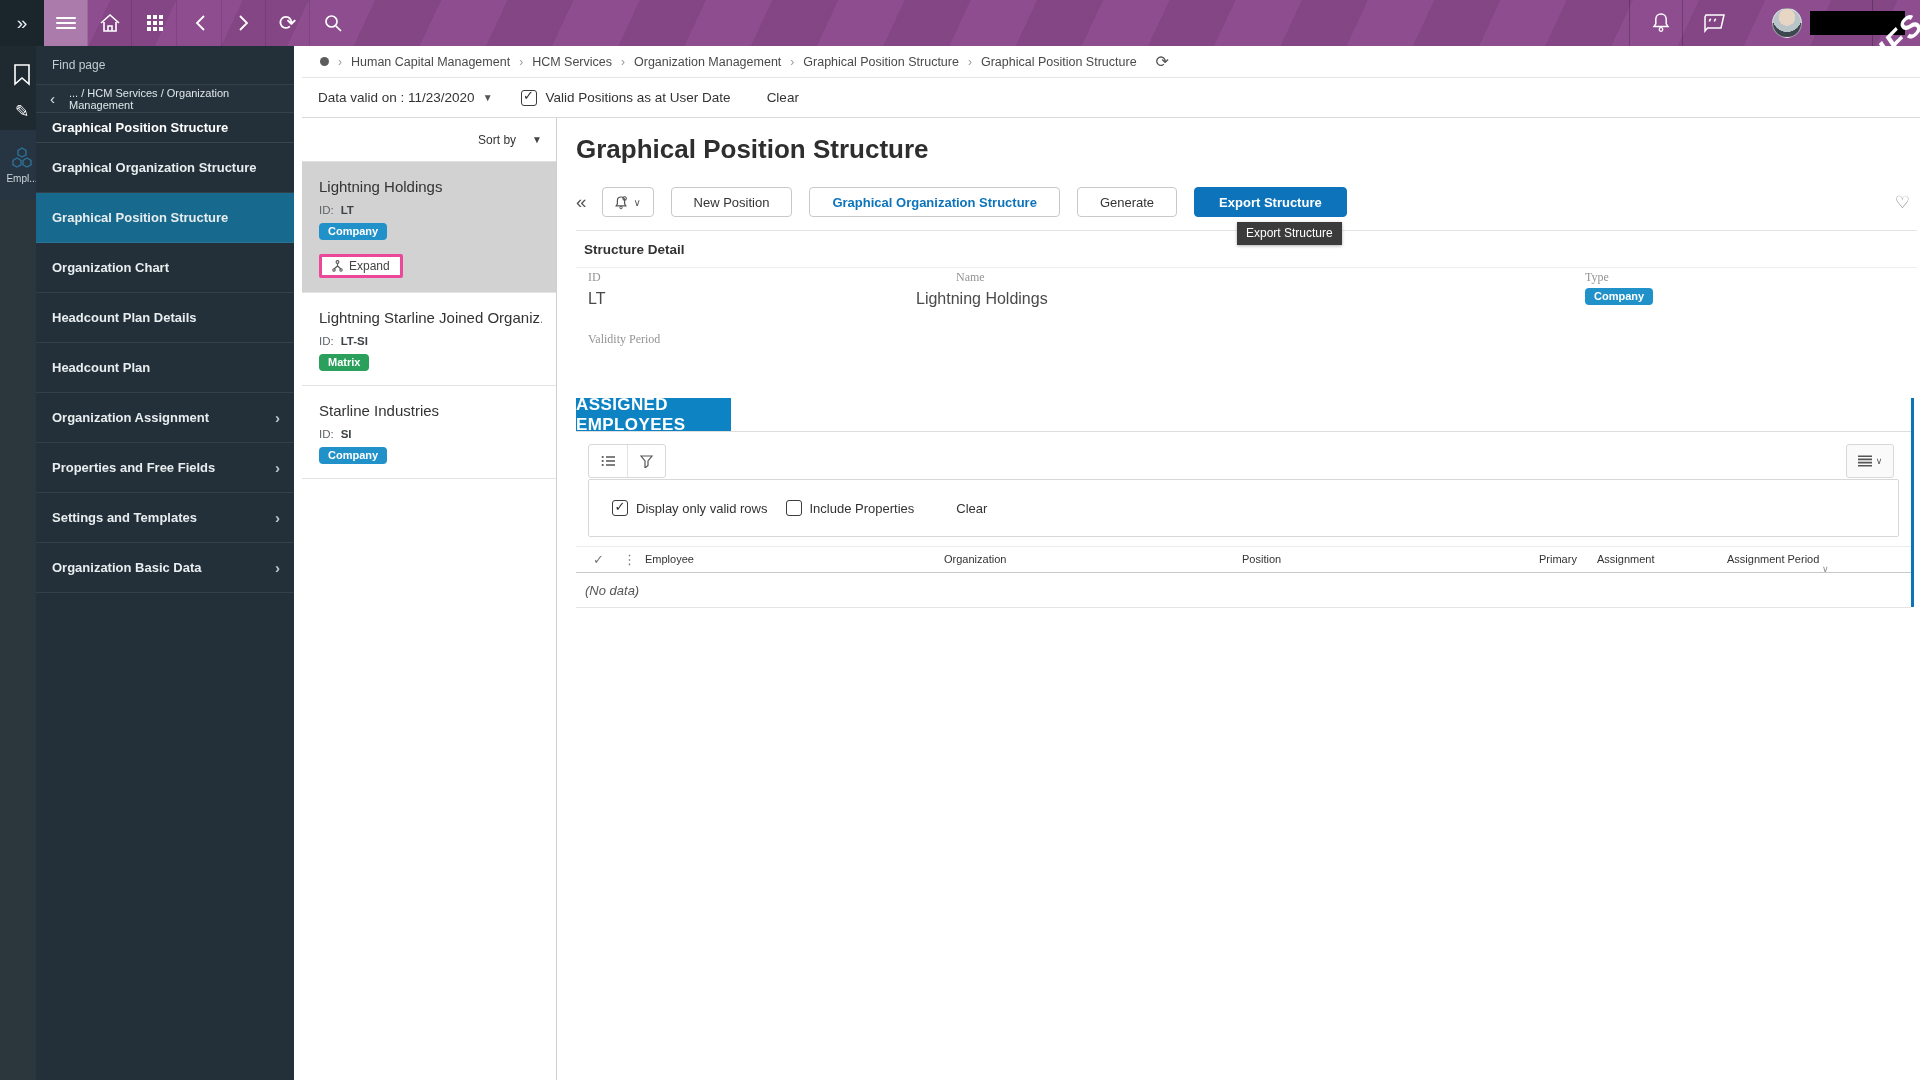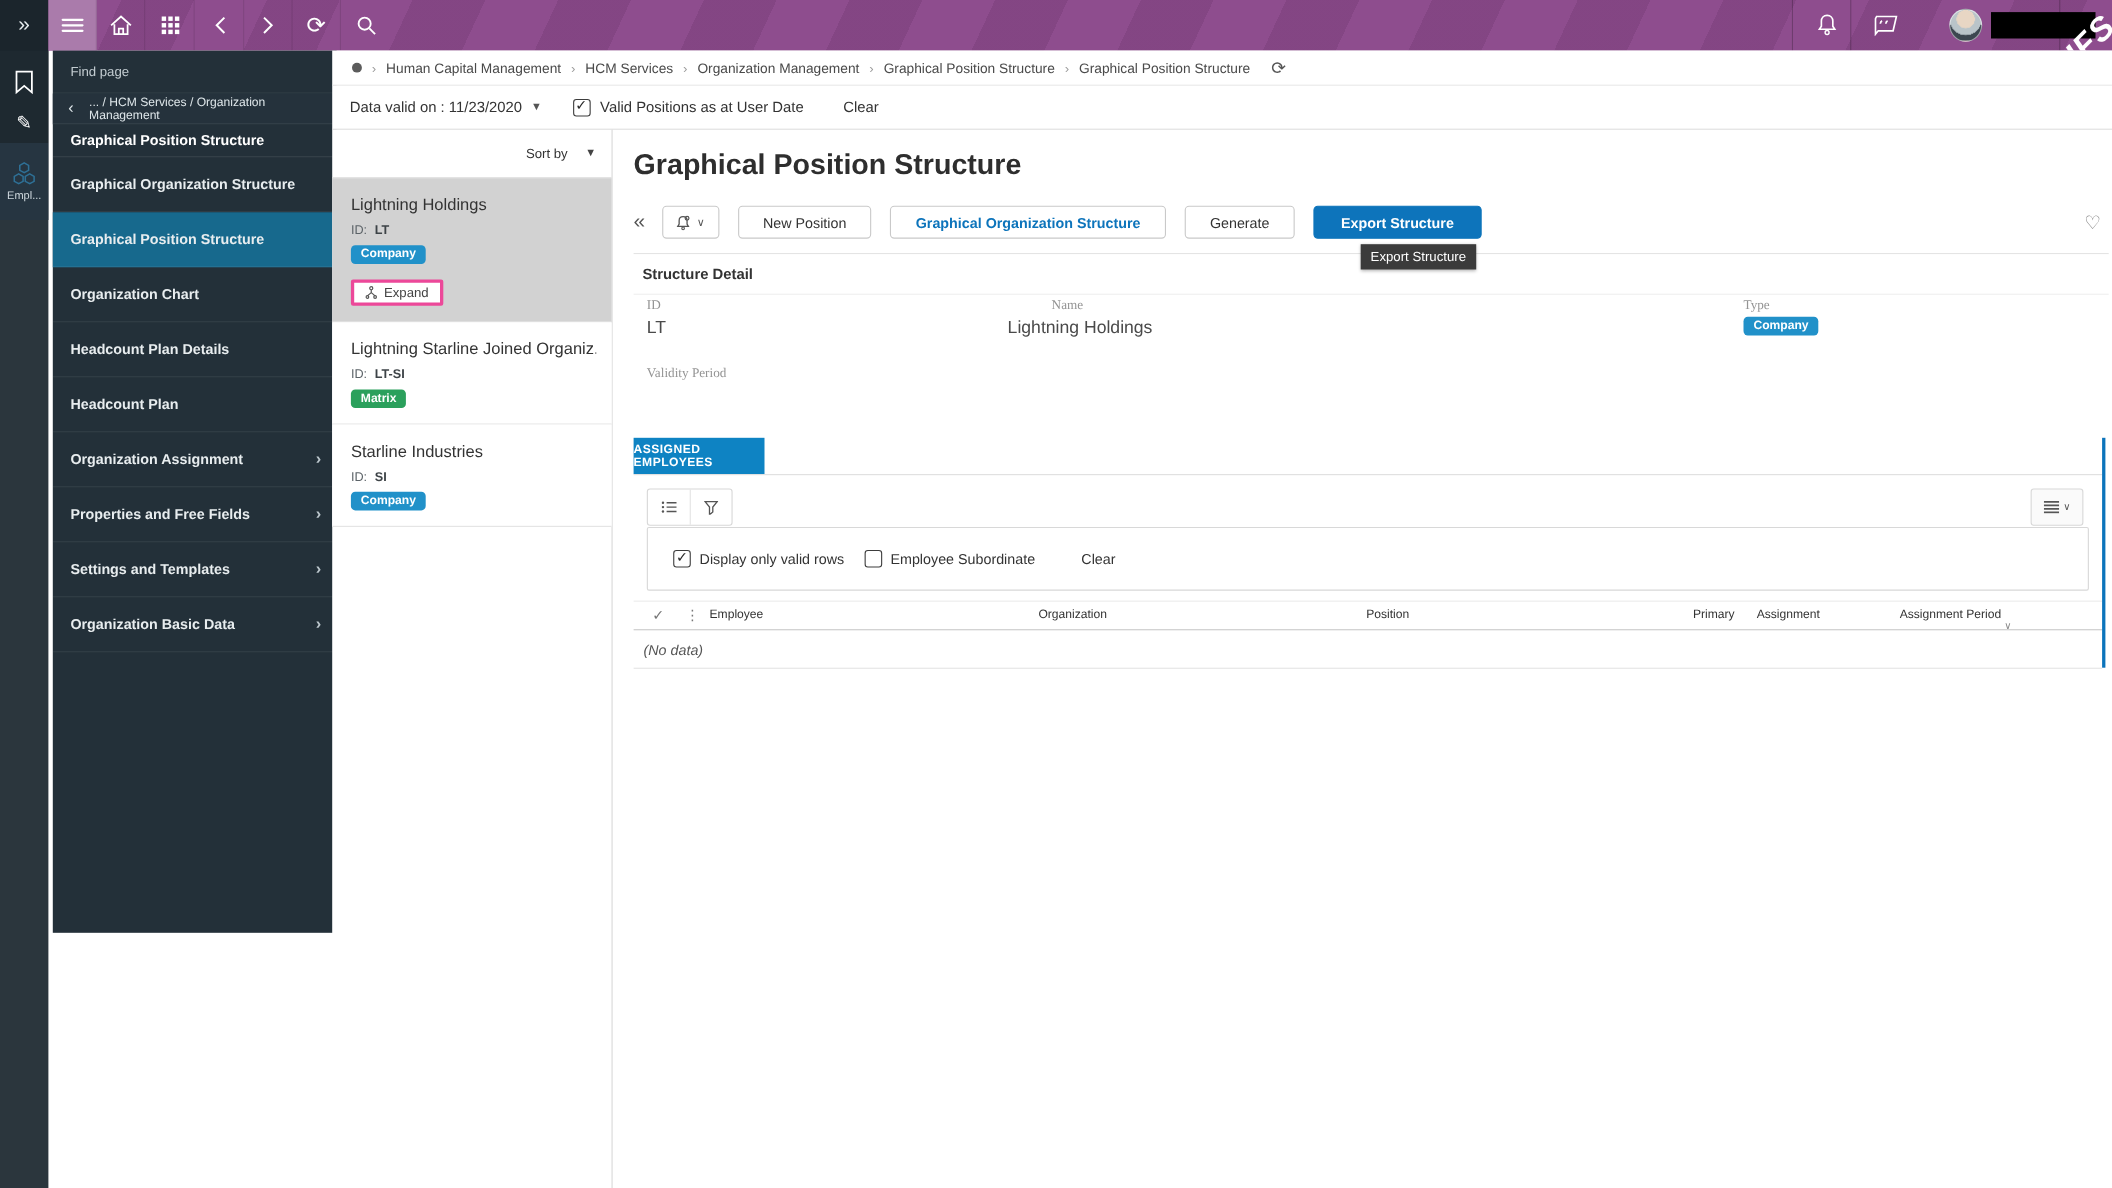--- a/index.html
+++ b/index.html
@@ -26,21 +26,21 @@
   .hamburger span { display:block; width:20px; height:2.5px; background:#fff; border-radius:1px; margin:2.4px 0; }
   .tb-divider { position:absolute; top:0; width:1px; height:46px; background:rgba(0,0,0,0.22); }
   .tb-right-icon { position:absolute; top:0; height:46px; display:flex; align-items:center; justify-content:center; color:#fff; cursor:pointer; }
   .avatar { position:absolute; top:8px; width:30px; height:30px; border-radius:50%; overflow:hidden; cursor:pointer;
     background:radial-gradient(circle at 50% 30%, #e8d6c4 0 34%, #b9c4c9 35% 60%, #3c4750 61%); border:1px solid rgba(255,255,255,0.5); }
   .redact { position:absolute; top:11px; width:95px; height:24px; background:#000; }
   .brand { position:absolute; right:-6px; top:20px; color:#fff; font-weight:800; font-style:italic; font-size:30px;
     transform:rotate(-45deg); letter-spacing:1px; }
 
   
-  .sidebar { position:absolute; left:48px; top:46px; width:258px; height:802px; background:#233039; }
+  .sidebar { position:absolute; left:36px; top:46px; width:258px; height:1034px; background:#233039; }
   .sb-find { height:39px; display:flex; align-items:center; padding:0 16px; border-bottom:1px solid rgba(255,255,255,0.08); }
   .sb-find input { background:transparent; border:none; outline:none; color:#dfe7ea; font-size:12px; width:100%;
     font-family:"Liberation Sans", sans-serif; }
   .sb-find input::placeholder { color:#c3ccd1; }
   .sb-back { height:28px; display:flex; align-items:center; gap:14px; padding:0 14px; color:#dfe7ea; font-size:11px;
     border-bottom:1px solid rgba(255,255,255,0.08); cursor:pointer; background:#25323c; }
   .sb-header { height:30px; display:flex; align-items:center; padding:0 16px; color:#fff; font-size:13px; font-weight:700;
     border-bottom:1px solid rgba(255,255,255,0.10); }
   .sb-item { height:50px; display:flex; align-items:center; justify-content:space-between; padding:0 14px 0 16px;
     color:#e8edef; font-size:13px; font-weight:600; border-bottom:1px solid rgba(255,255,255,0.08); cursor:pointer; }
@@ -90,22 +90,22 @@
   .btn.primary { background:#0d74bb; border-color:#0d74bb; color:#fff; font-weight:700; padding:0 24px; }
   .fav { position:absolute; right:10px; top:74px; color:#888; font-size:17px; cursor:pointer; }
   .tooltip { position:absolute; left:680px; top:104px; background:#3b3b3b; color:#fff; font-size:12px;
     padding:4px 9px 5px; z-index:6; box-shadow:0 1px 3px rgba(0,0,0,0.3); }
 
   .sd { position:absolute; left:19px; top:112px; width:1341px; border-top:1px solid #e4e4e4; }
   .sd-header { font-size:13.5px; font-weight:700; color:#333; padding:11px 0 10px 8px; border-bottom:1px solid #efefef; }
   .sd-label { position:absolute; font-size:12px; color:#949494;font-family:Liberation Serif, serif; }
   .sd-value { position:absolute; font-size:16px; color:#4a4a4a; }
 
-  .ae-tab { position:absolute; left:19px; top:280px; width:119px; height:33px; background:#0e83c3; color:#fff;
-    font-size:11px; font-weight:700; letter-spacing:0.4px; display:flex; align-items:center; justify-content:center; cursor:pointer; }
+  .ae-tab { position:absolute; left:19px; top:280px; width:155px; height:33px; background:#0e83c3; color:#fff;
+    font-size:17px; font-weight:700; letter-spacing:0.4px; display:flex; align-items:center; justify-content:center; cursor:pointer; }
   .ae-panel { position:absolute; left:19px; top:313px; width:1335px; height:176px; border-top:1px solid #dedede; background:#fff; }
   .ae-icons { position:absolute; left:12px; top:12px; height:34px; display:flex; border:1px solid #d8d8d8; border-radius:3px; }
   .ae-icons .cell { width:38px; height:32px; display:flex; align-items:center; justify-content:center; color:#555; cursor:pointer; }
   .ae-icons .cell + .cell { border-left:1px solid #e3e3e3; }
   .ae-density { position:absolute; right:17px; top:12px; width:48px; height:34px; border:1px solid #d8d8d8; border-radius:3px;
     display:flex; align-items:center; justify-content:center; gap:4px; color:#555; cursor:pointer; background:#fafafa; }
   .ae-filterbox { position:absolute; left:12px; top:47px; width:1311px; height:58px; border:1px solid #d8d8d8; border-radius:2px;
     display:flex; align-items:center; padding-left:23px; font-size:13px; color:#333; }
   .ae-filterbox .lbl { margin:0 18px 0 8px; }
   .ae-filterbox .clear { margin-left:24px; cursor:pointer; }
@@ -376,21 +376,21 @@
             <g stroke="#555" stroke-width="1.6">
               <path d="M0 1.2h14M0 4.4h14M0 7.6h14M0 10.8h14"></path>
             </g>
           </svg>
         <span style="font-size:9px;">∨</span>
       </div>
       <div class="ae-filterbox">
         <span class="cb checked"></span>
         <span class="lbl">Display only valid rows</span>
         <span class="cb"></span>
-        <span class="lbl">Employee Subordinate</span>
+        <span class="lbl">Include Properties</span>
         <span class="clear">Clear</span>
       </div>
       <div class="ae-head">
         <span class="mark" style="left:17px;">✓</span>
         <span class="mark" style="left:47px;">⋮</span>
         <span class="col" style="left:69px;">Employee</span>
         <span class="col" style="left:368px;">Organization</span>
         <span class="col" style="left:666px;">Position</span>
         <span class="col" style="left:963px;">Primary</span>
         <span class="col" style="left:1021px;">Assignment</span>

